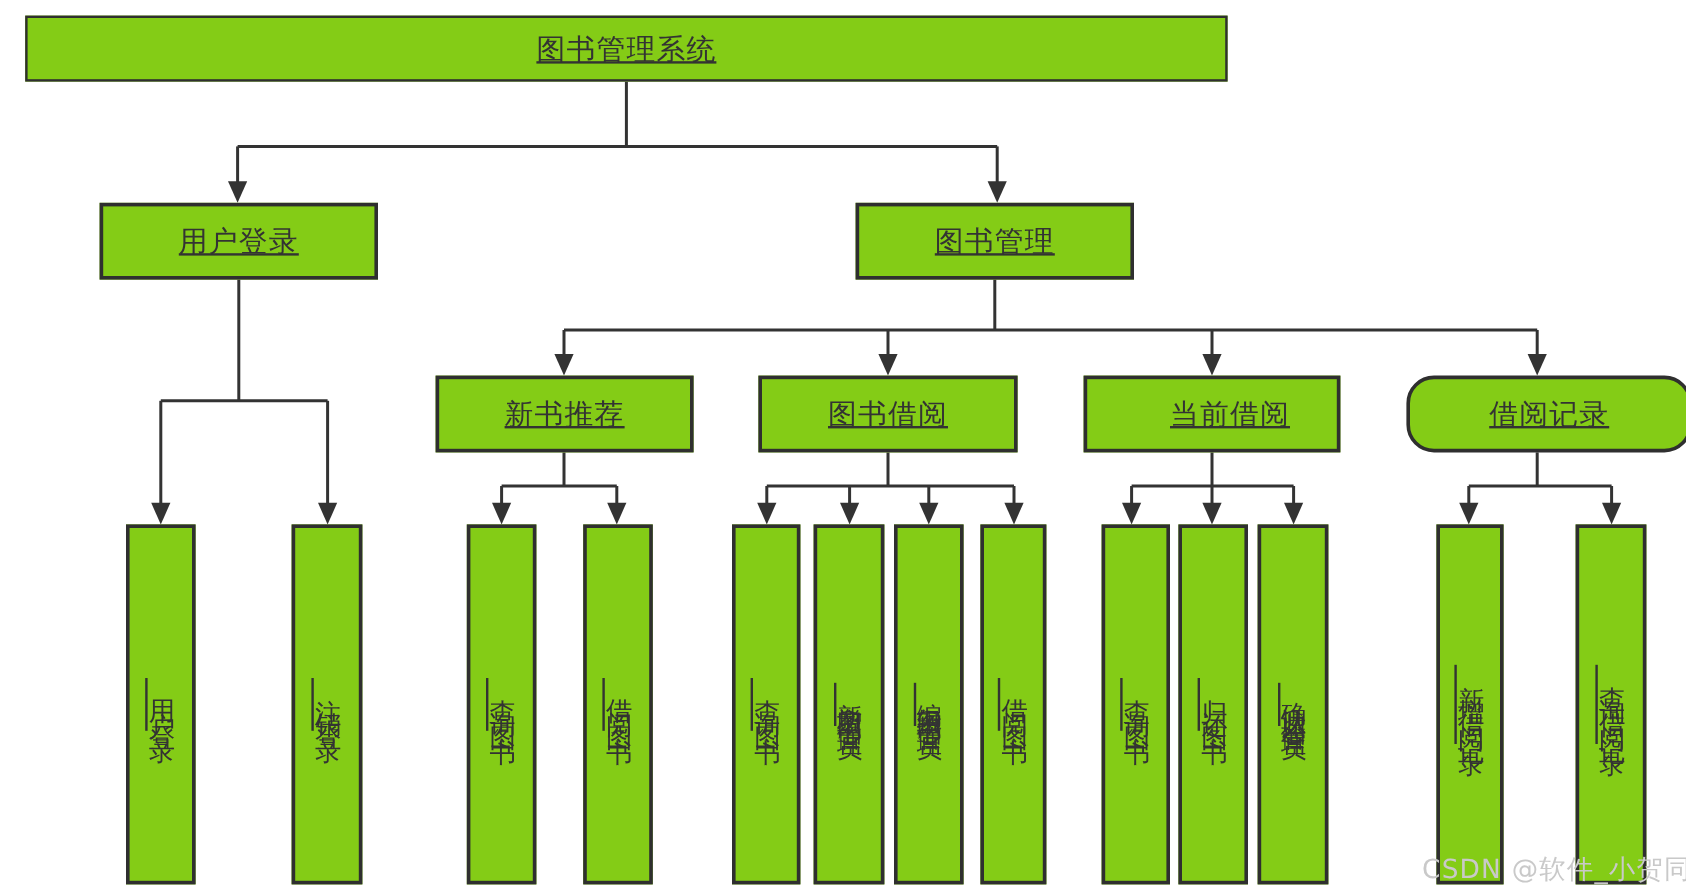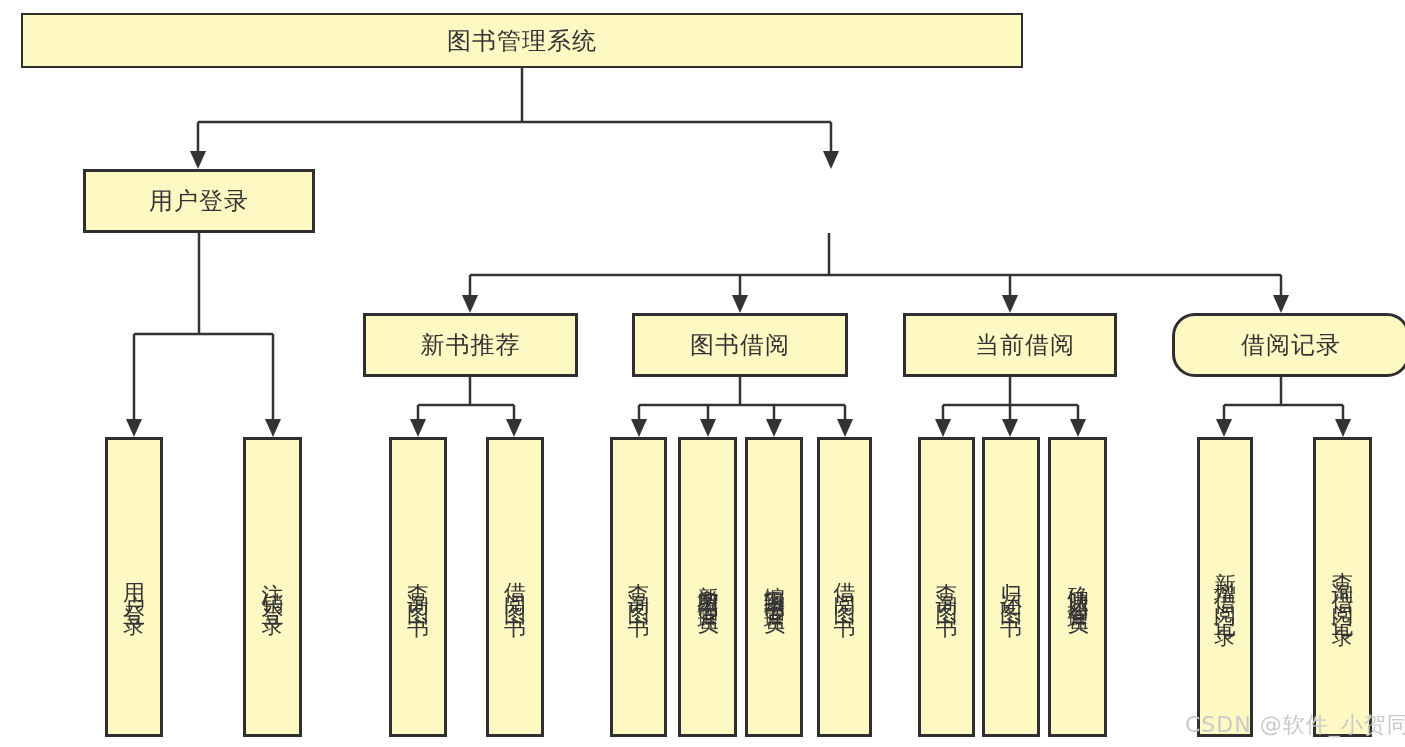--- a/index.html
+++ b/index.html
@@ -8,25 +8,26 @@
     width:1405px;height:747px;
     background:#ffffff;
     font-family:"DejaVu Sans","Liberation Sans",sans-serif;
     color:#333333;
     overflow:hidden;
   }
   .node{
     position:absolute;
     box-sizing:border-box;
     border:3px solid #2f2f2f;
-    background:#fef9c3;
+    background:#84cc16;
     display:flex;
     align-items:center;
     justify-content:center;
     color:#333333;
+    text-decoration:underline;
   }
   .h-node{font-size:24px;letter-spacing:1px;}
   .root-node{border-width:2.5px;}
   .v-node{font-size:22px;}
   .v-node .vtext{
     writing-mode:vertical-rl;
     text-orientation:mixed;
     letter-spacing:11px;
     line-height:1;
   }
@@ -115,20 +116,23 @@
     <polygon points="1335,419 1351,419 1343,437"></polygon>
   </svg>
 
   <div class="node h-node root-node" style="left:21px;top:13px;width:1002px;height:55px;">
     <span>图书管理系统</span>
   </div>
 
   <div class="node h-node" style="left:83px;top:169px;width:232px;height:64px;">
     <span>用户登录</span>
   </div>
+  <div class="node h-node" style="left:713px;top:169px;width:232px;height:64px;">
+    <span>图书管理</span>
+  </div>
 
   <div class="node h-node" style="left:363px;top:313px;width:215px;height:64px;">
     <span>新书推荐</span>
   </div>
   <div class="node h-node" style="left:632px;top:313px;width:216px;height:64px;">
     <span>图书借阅</span>
   </div>
   <div class="node h-node" style="left:903px;top:313px;width:214px;height:64px;padding-left:30px;">
     <span>当前借阅</span>
   </div>

